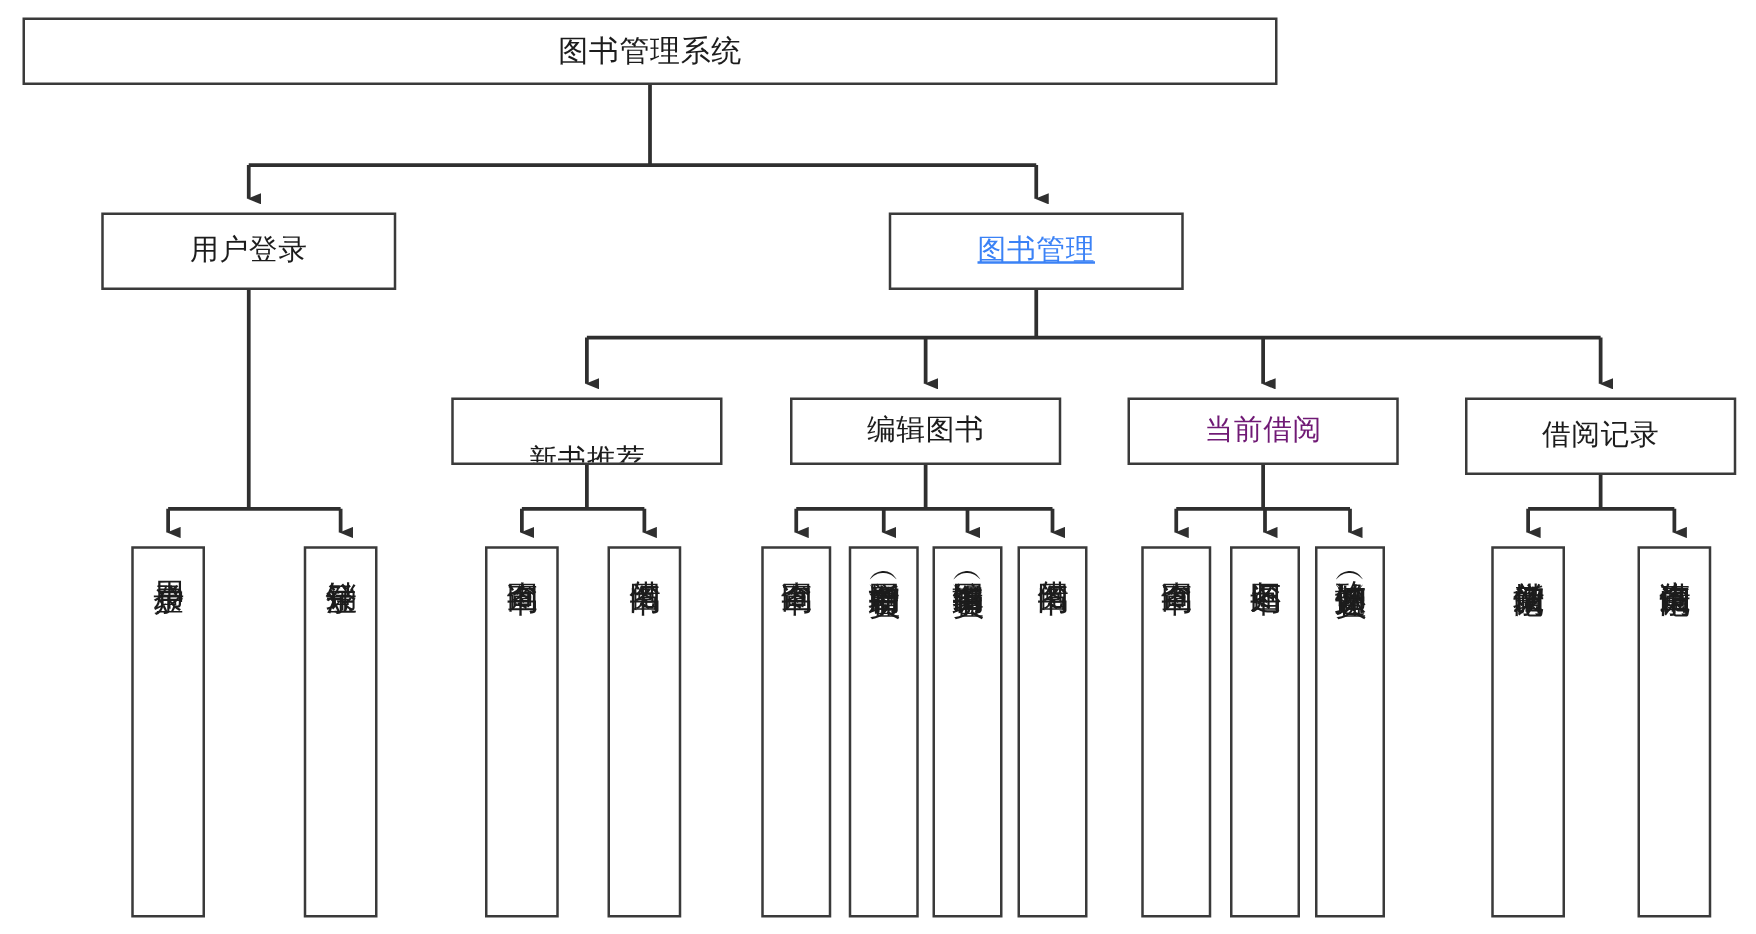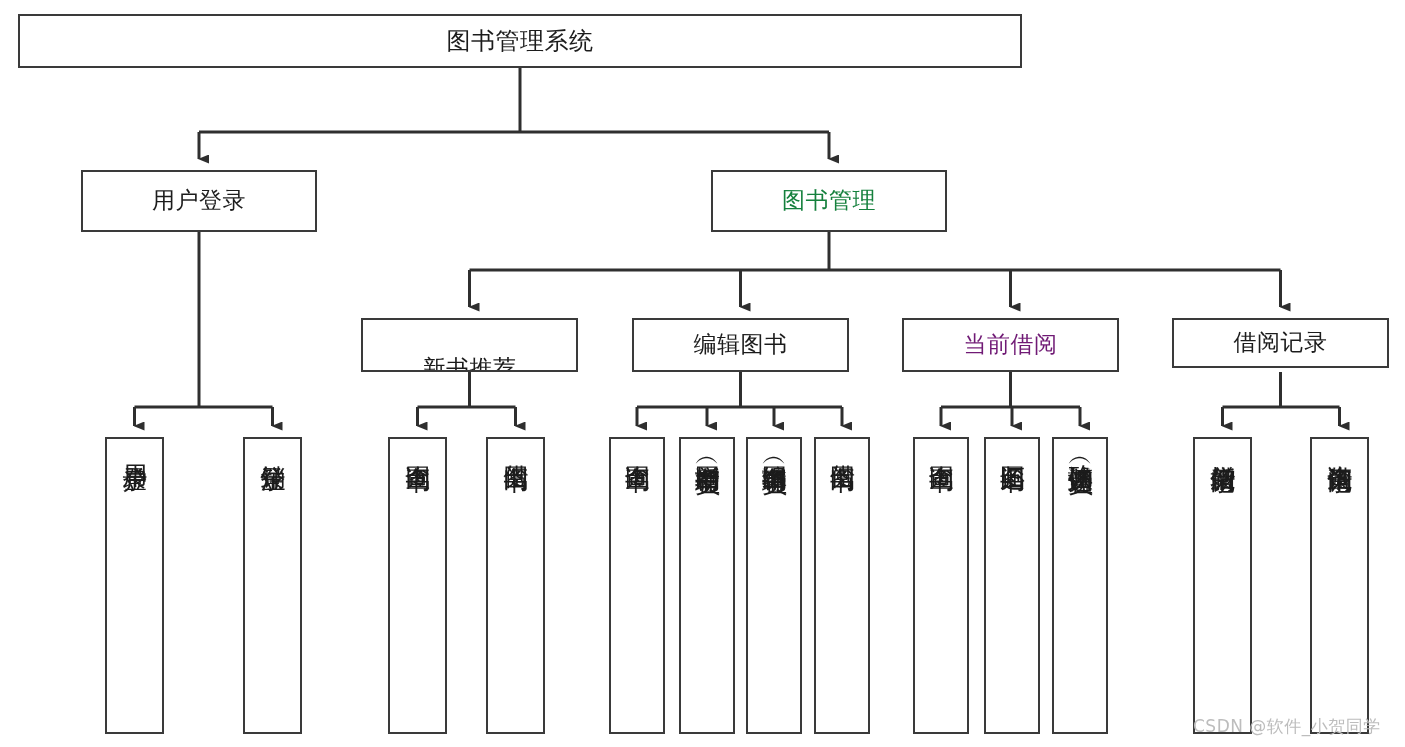--- a/index.html
+++ b/index.html
@@ -119,32 +119,32 @@
   </svg>
 
   <div id="node-layer">
       <div class="node root horizontal" style="left: 18px; top: 14px; width: 1004px; height: 54px; border-color: rgb(58, 58, 58); background: rgb(255, 255, 255);">
         <span class="node-label" style="color: rgb(28, 28, 28);">图书管理系统</span>
       </div>
       <div class="node level2 horizontal" style="left: 81px; top: 170px; width: 236px; height: 62px; border-color: rgb(58, 58, 58); background: rgb(255, 255, 255);">
         <span class="node-label" style="color: rgb(28, 28, 28);">用户登录</span>
       </div>
       <div class="node level2 horizontal" style="left: 711px; top: 170px; width: 236px; height: 62px; border-color: rgb(58, 58, 58); background: rgb(255, 255, 255);">
-        <span class="node-label" style="color: #15803d;">图书管理</span>
+        <span class="node-label" style="color: #3b82f6; text-decoration: underline;">图书管理</span>
       </div>
       <div class="node level3 horizontal" style="left: 361px; top: 318px; width: 217px; height: 54px; border-color: rgb(58, 58, 58); background: rgb(255, 255, 255);">
         <span class="node-label" style="color: rgb(28, 28, 28); margin-top: 48px;">新书推荐</span>
       </div>
       <div class="node level3 horizontal" style="left: 632px; top: 318px; width: 217px; height: 54px; border-color: rgb(58, 58, 58); background: rgb(255, 255, 255);">
         <span class="node-label" style="color: rgb(28, 28, 28);">编辑图书</span>
       </div>
       <div class="node level3 horizontal" style="left: 902px; top: 318px; width: 217px; height: 54px; border-color: rgb(58, 58, 58); background: rgb(255, 255, 255);">
         <span class="node-label" style="color: #701a75;">当前借阅</span>
       </div>
-      <div class="node level3 horizontal" style="left: 1172px; top: 318px; width: 217px; height: 50px; border-color: rgb(58, 58, 58); background: rgb(255, 255, 255);">
+      <div class="node level3 horizontal" style="left: 1172px; top: 318px; width: 217px; height: 62px; border-color: rgb(58, 58, 58); background: rgb(255, 255, 255);">
         <span class="node-label" style="color: rgb(28, 28, 28);">借阅记录</span>
       </div>
       <div class="node leaf vertical" style="left: 105px; top: 437px; width: 59px; height: 297px; border-color: rgb(58, 58, 58); background: rgb(255, 255, 255);">
         <span class="node-label" style="color: rgb(28, 28, 28);">用户登录</span>
       </div>
       <div class="node leaf vertical" style="left: 243px; top: 437px; width: 59px; height: 297px; border-color: rgb(58, 58, 58); background: rgb(255, 255, 255);">
         <span class="node-label" style="color: rgb(28, 28, 28);">注销登录</span>
       </div>
       <div class="node leaf vertical" style="left: 388px; top: 437px; width: 59px; height: 297px; border-color: rgb(58, 58, 58); background: rgb(255, 255, 255);">
         <span class="node-label" style="color: rgb(28, 28, 28);">查询图书</span>
@@ -174,15 +174,14 @@
         <span class="node-label" style="color: rgb(28, 28, 28);">确认归还（管理员）</span>
       </div>
       <div class="node leaf vertical" style="left: 1193px; top: 437px; width: 59px; height: 297px; border-color: rgb(58, 58, 58); background: rgb(255, 255, 255);">
         <span class="node-label" style="color: rgb(28, 28, 28);">新增借阅记录</span>
       </div>
       <div class="node leaf vertical" style="left: 1310px; top: 437px; width: 59px; height: 297px; border-color: rgb(58, 58, 58); background: rgb(255, 255, 255);">
         <span class="node-label" style="color: rgb(28, 28, 28);">查询借阅记录</span>
       </div>
     </div>
 
-  <div class="watermark" style="left: 1193px; top: 715px; color: rgb(189, 189, 189);">CSDN @软件_小贺同学</div>
 
 </div>
 
 </body></html>

